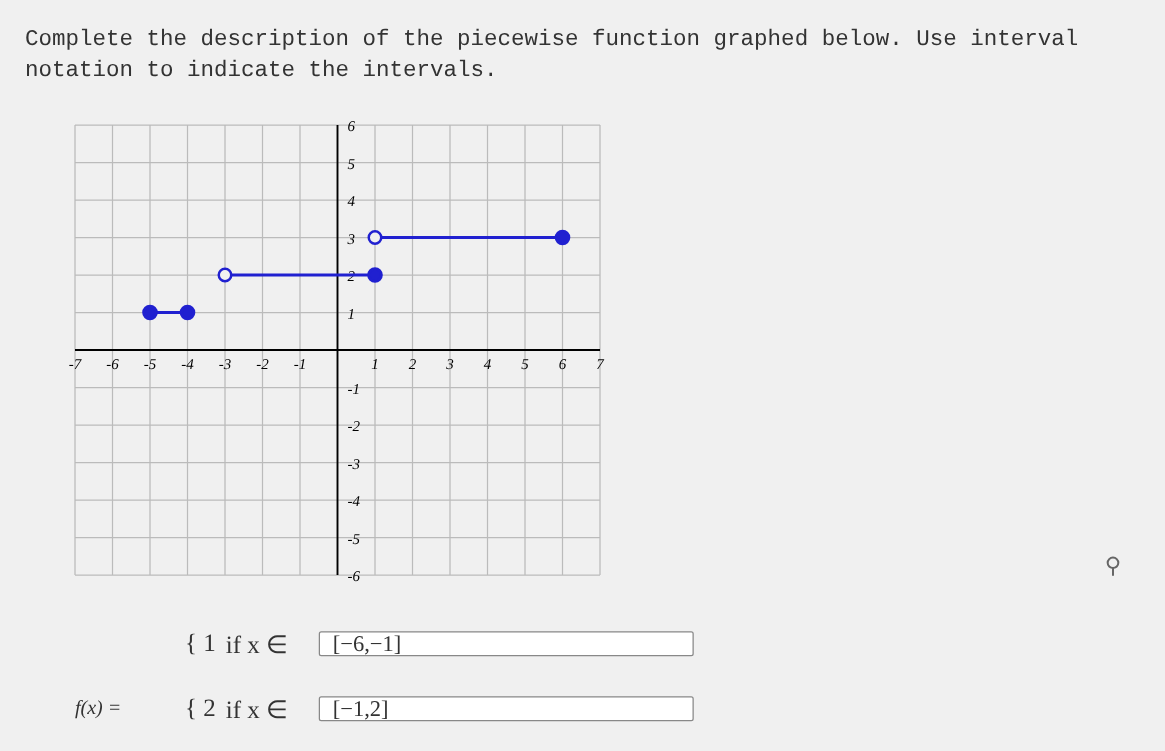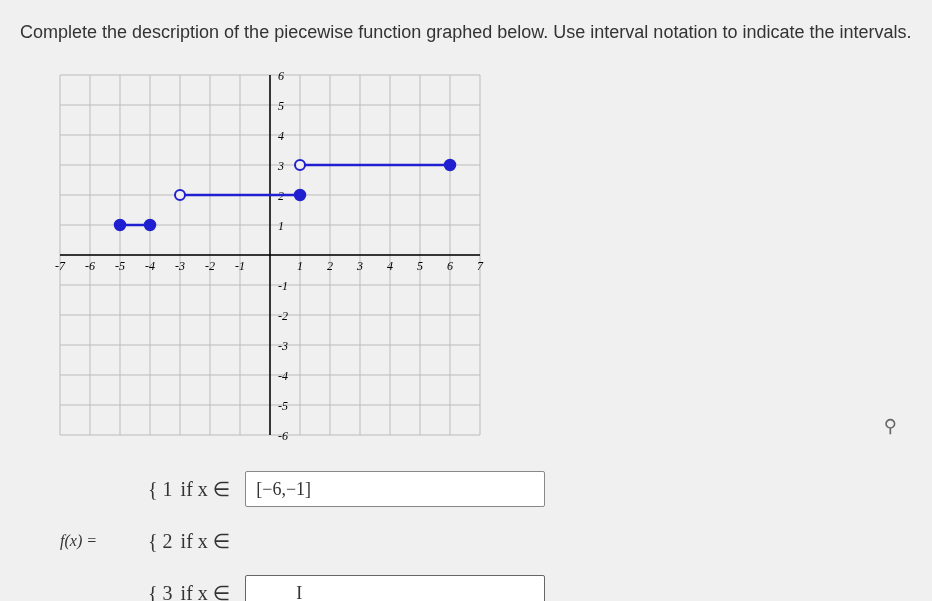--- a/index.html
+++ b/index.html
@@ -7,20 +7,21 @@
       font-family: Arial, sans-serif;
       background: #f0f0f0;
       padding: 20px;
       width: 932px;
       color: #333;
     }
     .question-text {
       font-size: 18px;
       margin-bottom: 20px;
       line-height: 1.4;
+      font-family: Liberation Mono, monospace;
     }
     .graph-container {
       margin: 10px 0 20px 20px;
       position: relative;
     }
     .function-def {
       margin: 20px 0 20px 40px;
       font-size: 18px;
       font-family: 'Times New Roman', serif;
     }
@@ -35,29 +36,29 @@
       margin-right: 8px;
       font-size: 16px;
       min-width: 80px;
     }
     .brace-part {
       font-size: 20px;
       margin-right: 8px;
     }
     .condition-text {
       font-size: 20px;
-      margin-right: 15px;
+      margin-right: 25px;
       white-space: nowrap;
     }
     .answer-box {
       border: 1px solid #888;
       background: #fff;
       padding: 6px 10px;
       min-width: 300px;
-      height: 36px;
+      height: 20px;
       font-size: 18px;
       font-family: 'Times New Roman', serif;
       display: flex;
       align-items: center;
       border-radius: 2px;
     }
     .answer-box.active {
       border: 1px solid #666;
     }
     .cursor {
@@ -174,20 +175,21 @@
   <div class="function-row">
     <span class="spacer-label"></span>
     <span class="brace-part">{ 1</span>
     <span class="condition-text">if x ∈</span>
     <div class="answer-box">[−6,−1]</div>
   </div>
   <div class="function-row">
     <span class="fx-label">f(x) =</span>
     <span class="brace-part">{ 2</span>
     <span class="condition-text">if x ∈</span>
+    <div class="answer-box">[−1,2]</div>
   </div>
   <div class="function-row">
     <span class="spacer-label"></span>
     <span class="brace-part">{ 3</span>
     <span class="condition-text">if x ∈</span>
     <div class="answer-box active">
       <span class="cursor">I</span>
     </div>
   </div>
 </div>

